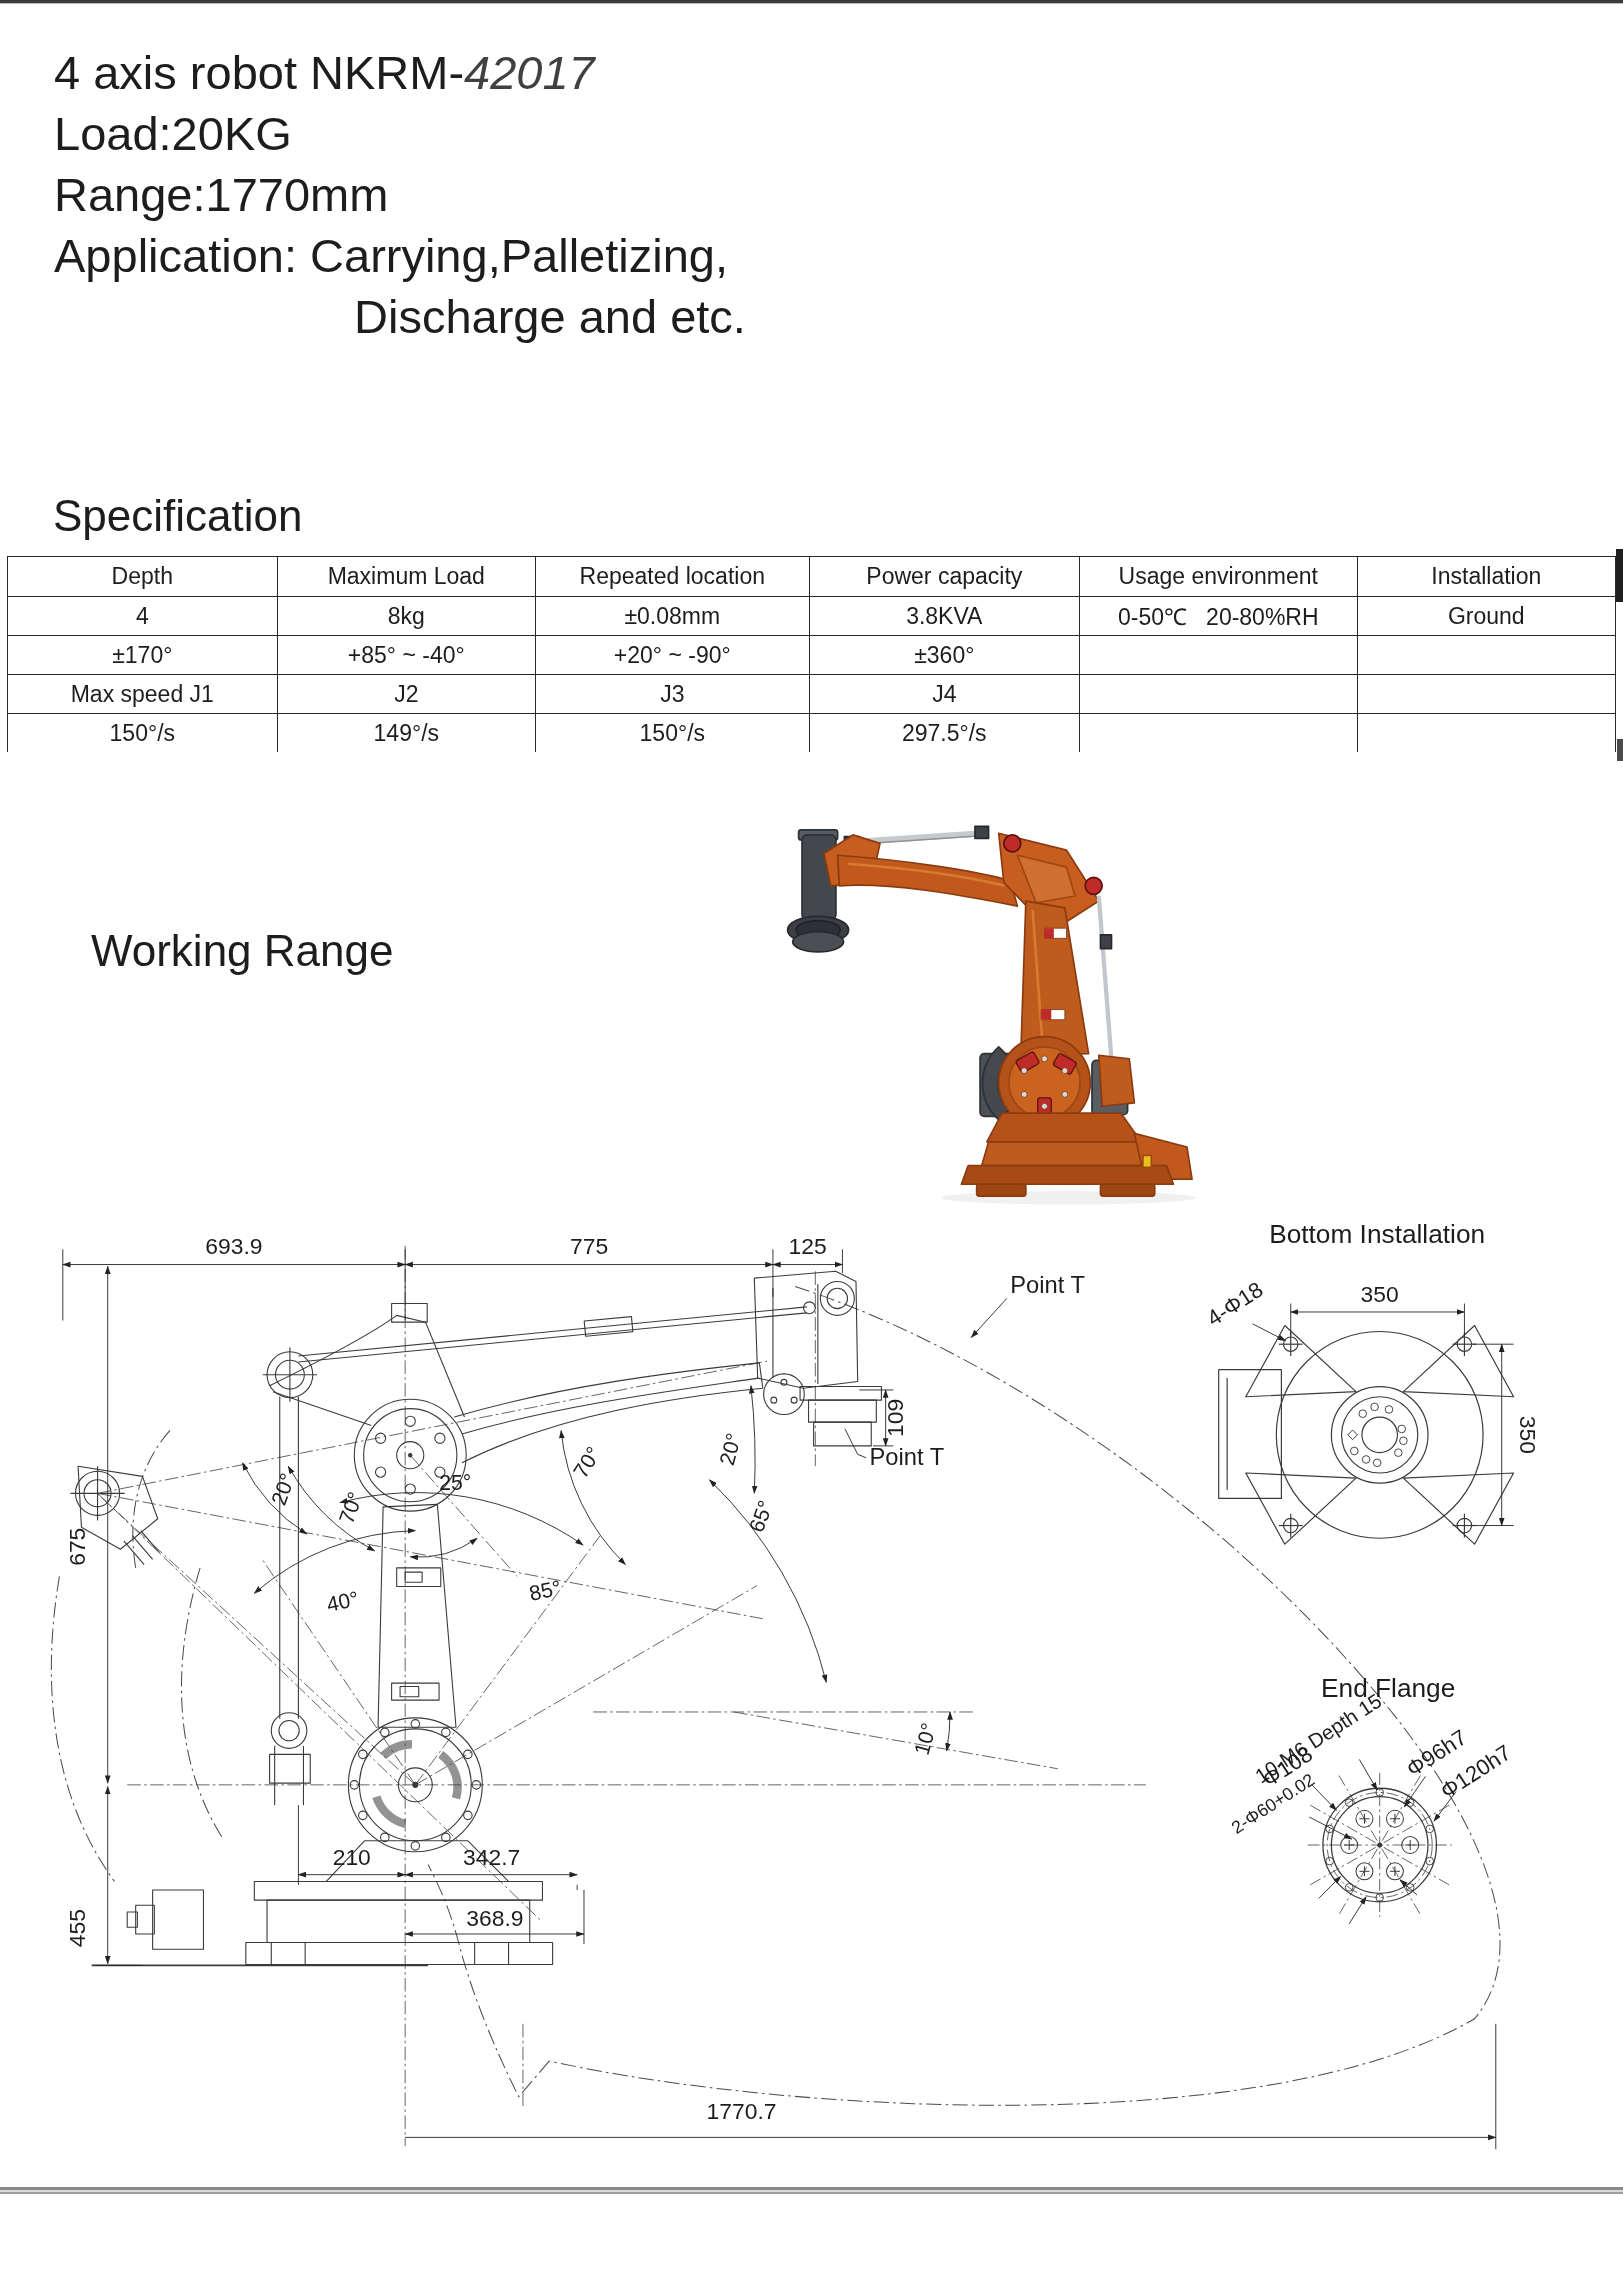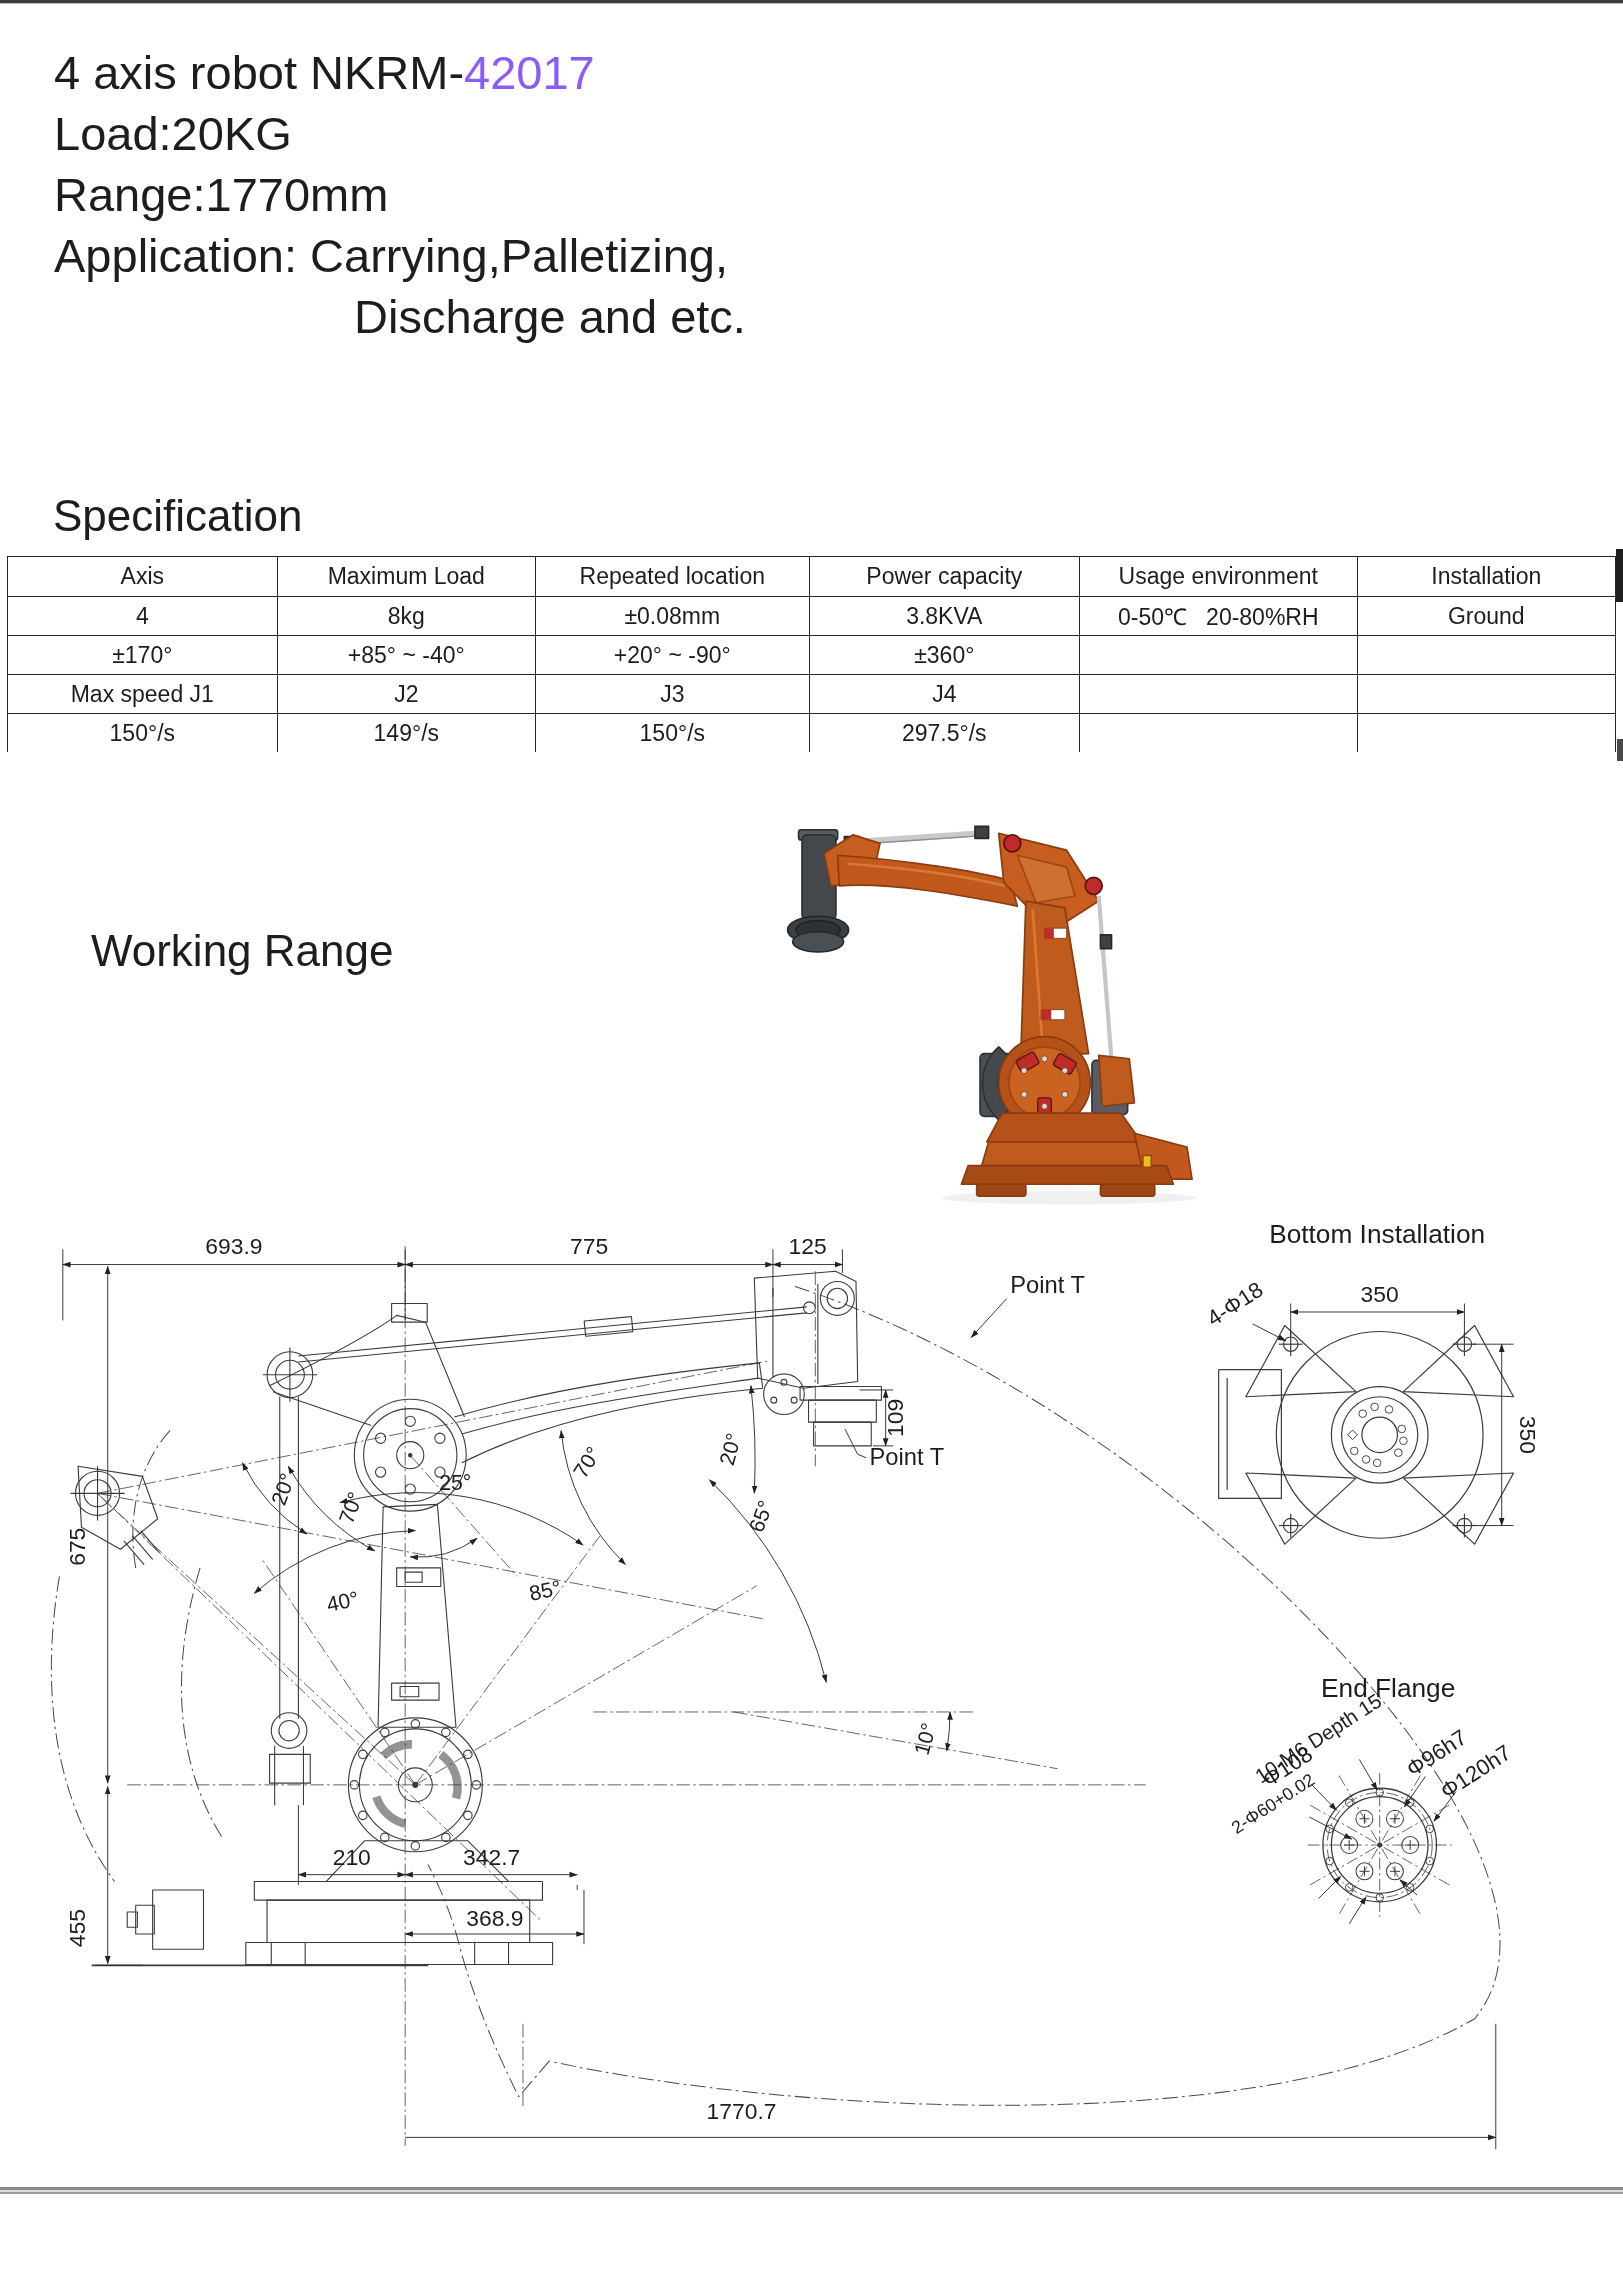--- a/index.html
+++ b/index.html
@@ -4,21 +4,21 @@
 <style>
   html,body{margin:0;padding:0;background:#e8e8e8;}
   #page{position:relative;width:1623px;height:2295px;background:#ffffff;overflow:hidden;
         font-family:"Liberation Sans",sans-serif;color:#1d1d1d;}
   .abs{position:absolute;}
   .topline{left:0;top:0;width:1623px;height:3.4px;background:#3d3d3d;}
   .topline2{left:0;top:3.4px;width:1623px;height:0.8px;background:#bcbcbc;}
 
   
   .title-block{left:54px;top:42px;font-size:47px;line-height:61px;letter-spacing:0;}
-  .title-block .model{color:#8b5cf6;}
+  .title-block .model{color:#404040;font-style:italic;}
   .indent5{padding-left:300px;}
 
   
   .h-spec{left:53px;top:468px;font-size:44px;margin-top:23px;}
   .h-range{left:63px;top:926px;font-size:44px;margin-left:28px;}
 
   
   table.spec{position:absolute;left:6.8px;top:556px;width:1607px;border-collapse:collapse;
              table-layout:fixed;font-size:23px;}
   table.spec td{border-left:1.7px solid #282828;border-right:1.7px solid #282828;
@@ -54,21 +54,21 @@
     <colgroup>
       <col style="width:270px">
         <col style="width:258px">
         <col style="width:274px">
       <col style="width:270px">
         <col style="width:278px">
         <col style="width:258px">
     </colgroup>
     <tbody>
         <tr class="hdr">
-      <td>Axis</td>
+      <td>Depth</td>
       <td>Maximum Load</td>
       <td>Repeated location</td>
       <td>Power capacity</td>
       <td>Usage environment</td>
       <td>Installation</td>
     </tr>
     <tr>
       <td>4</td>
       <td>8kg</td>
       <td>±0.08mm</td>

